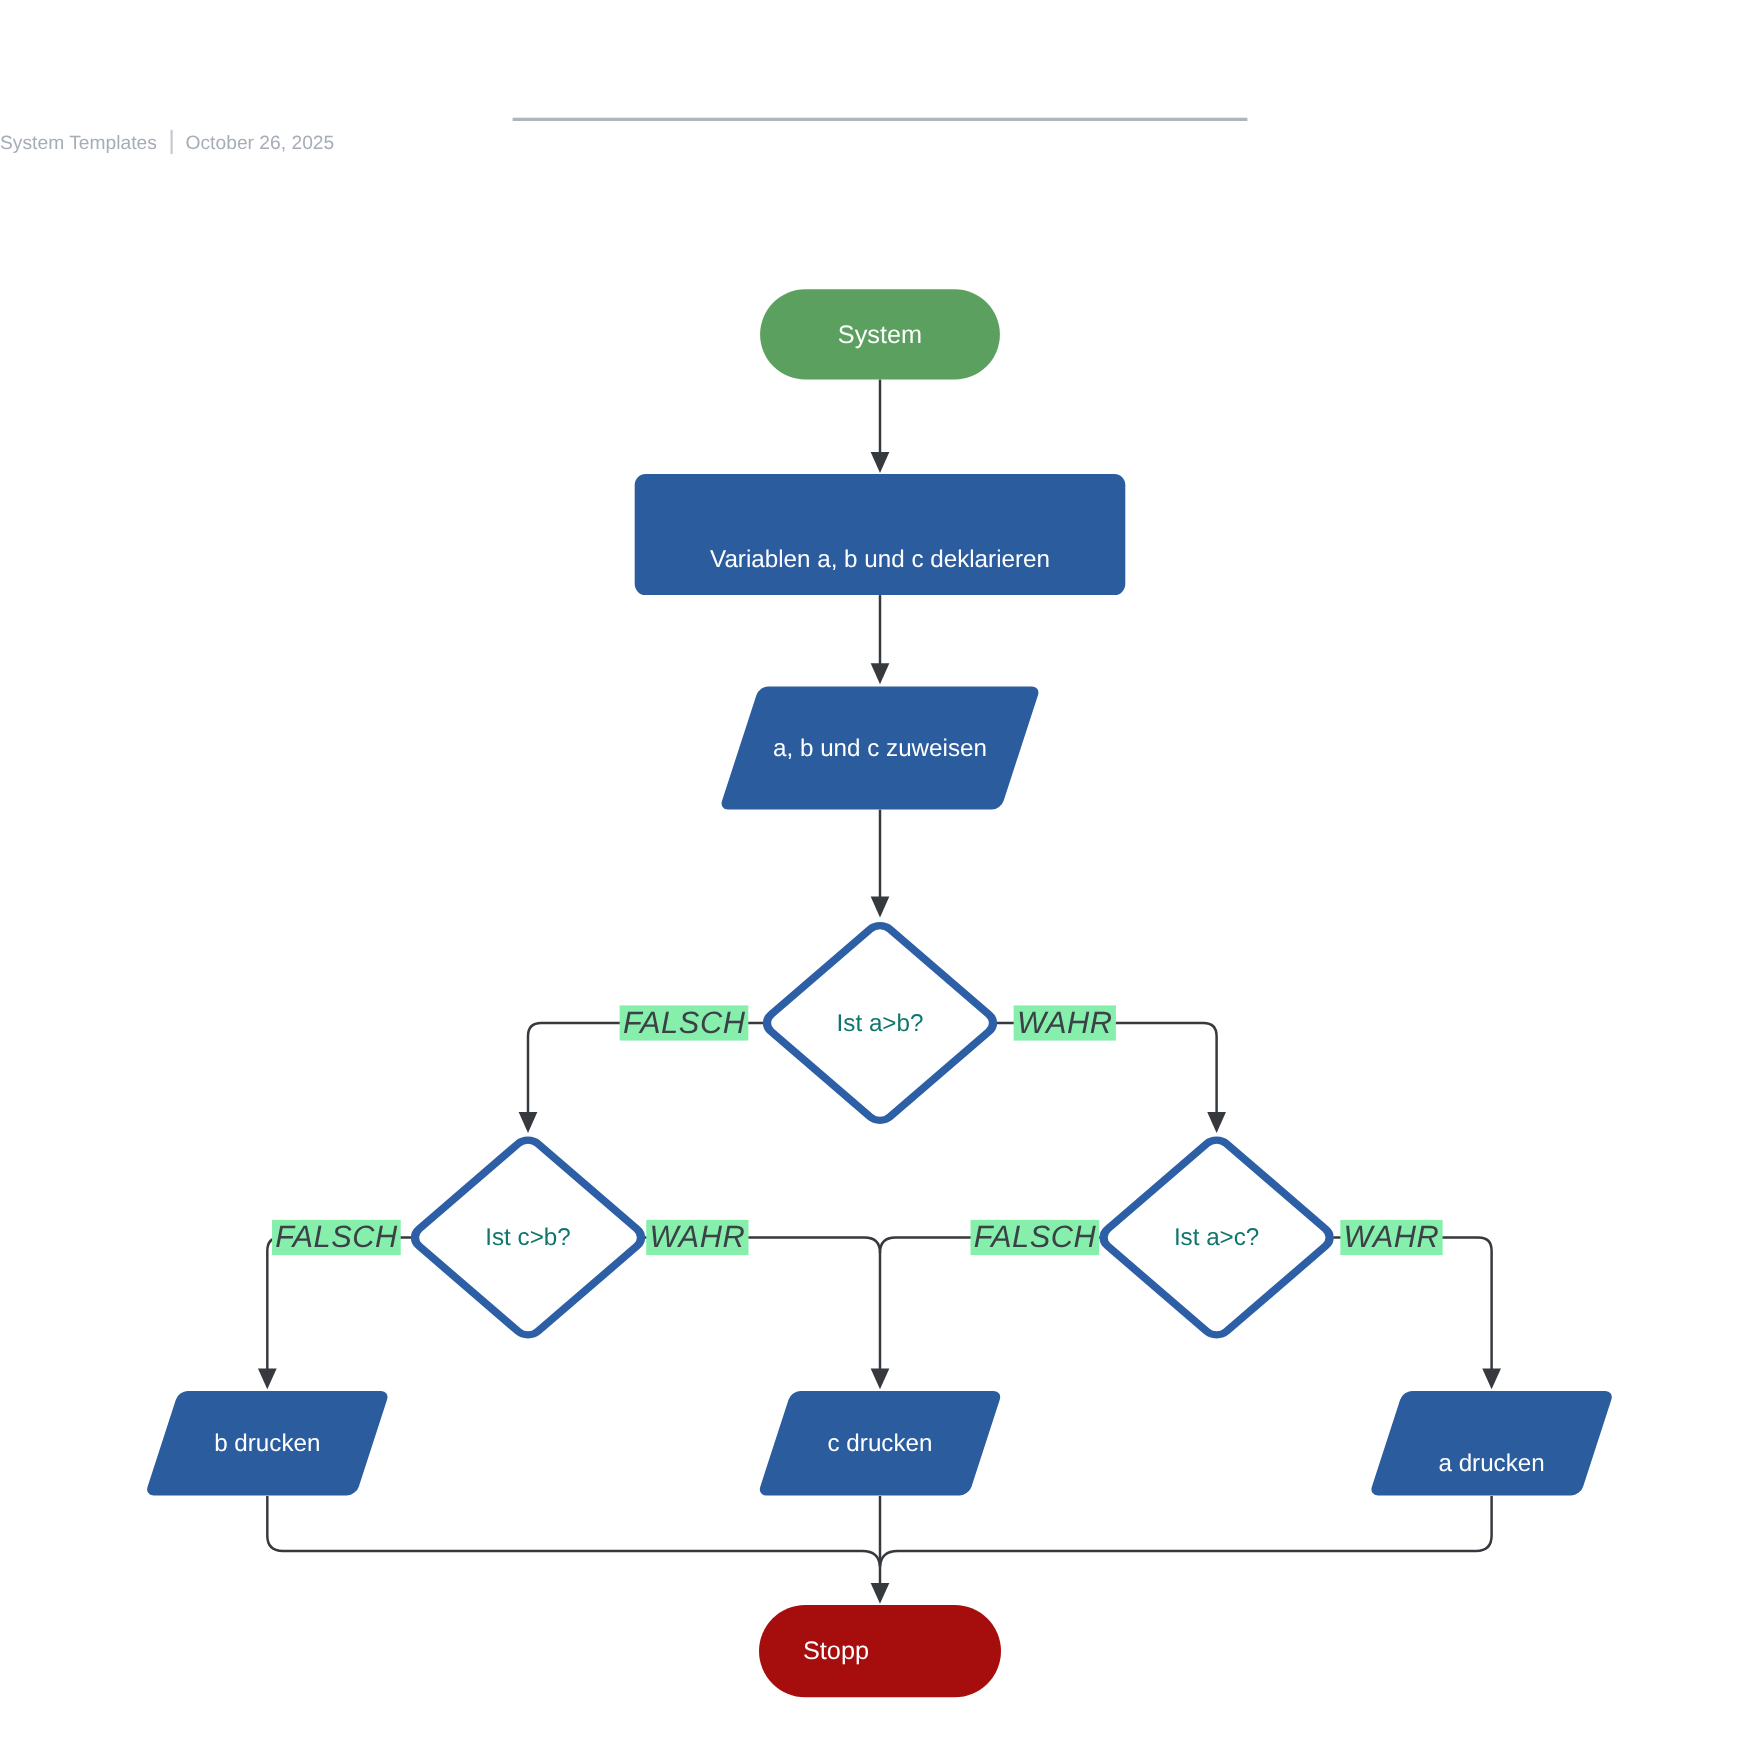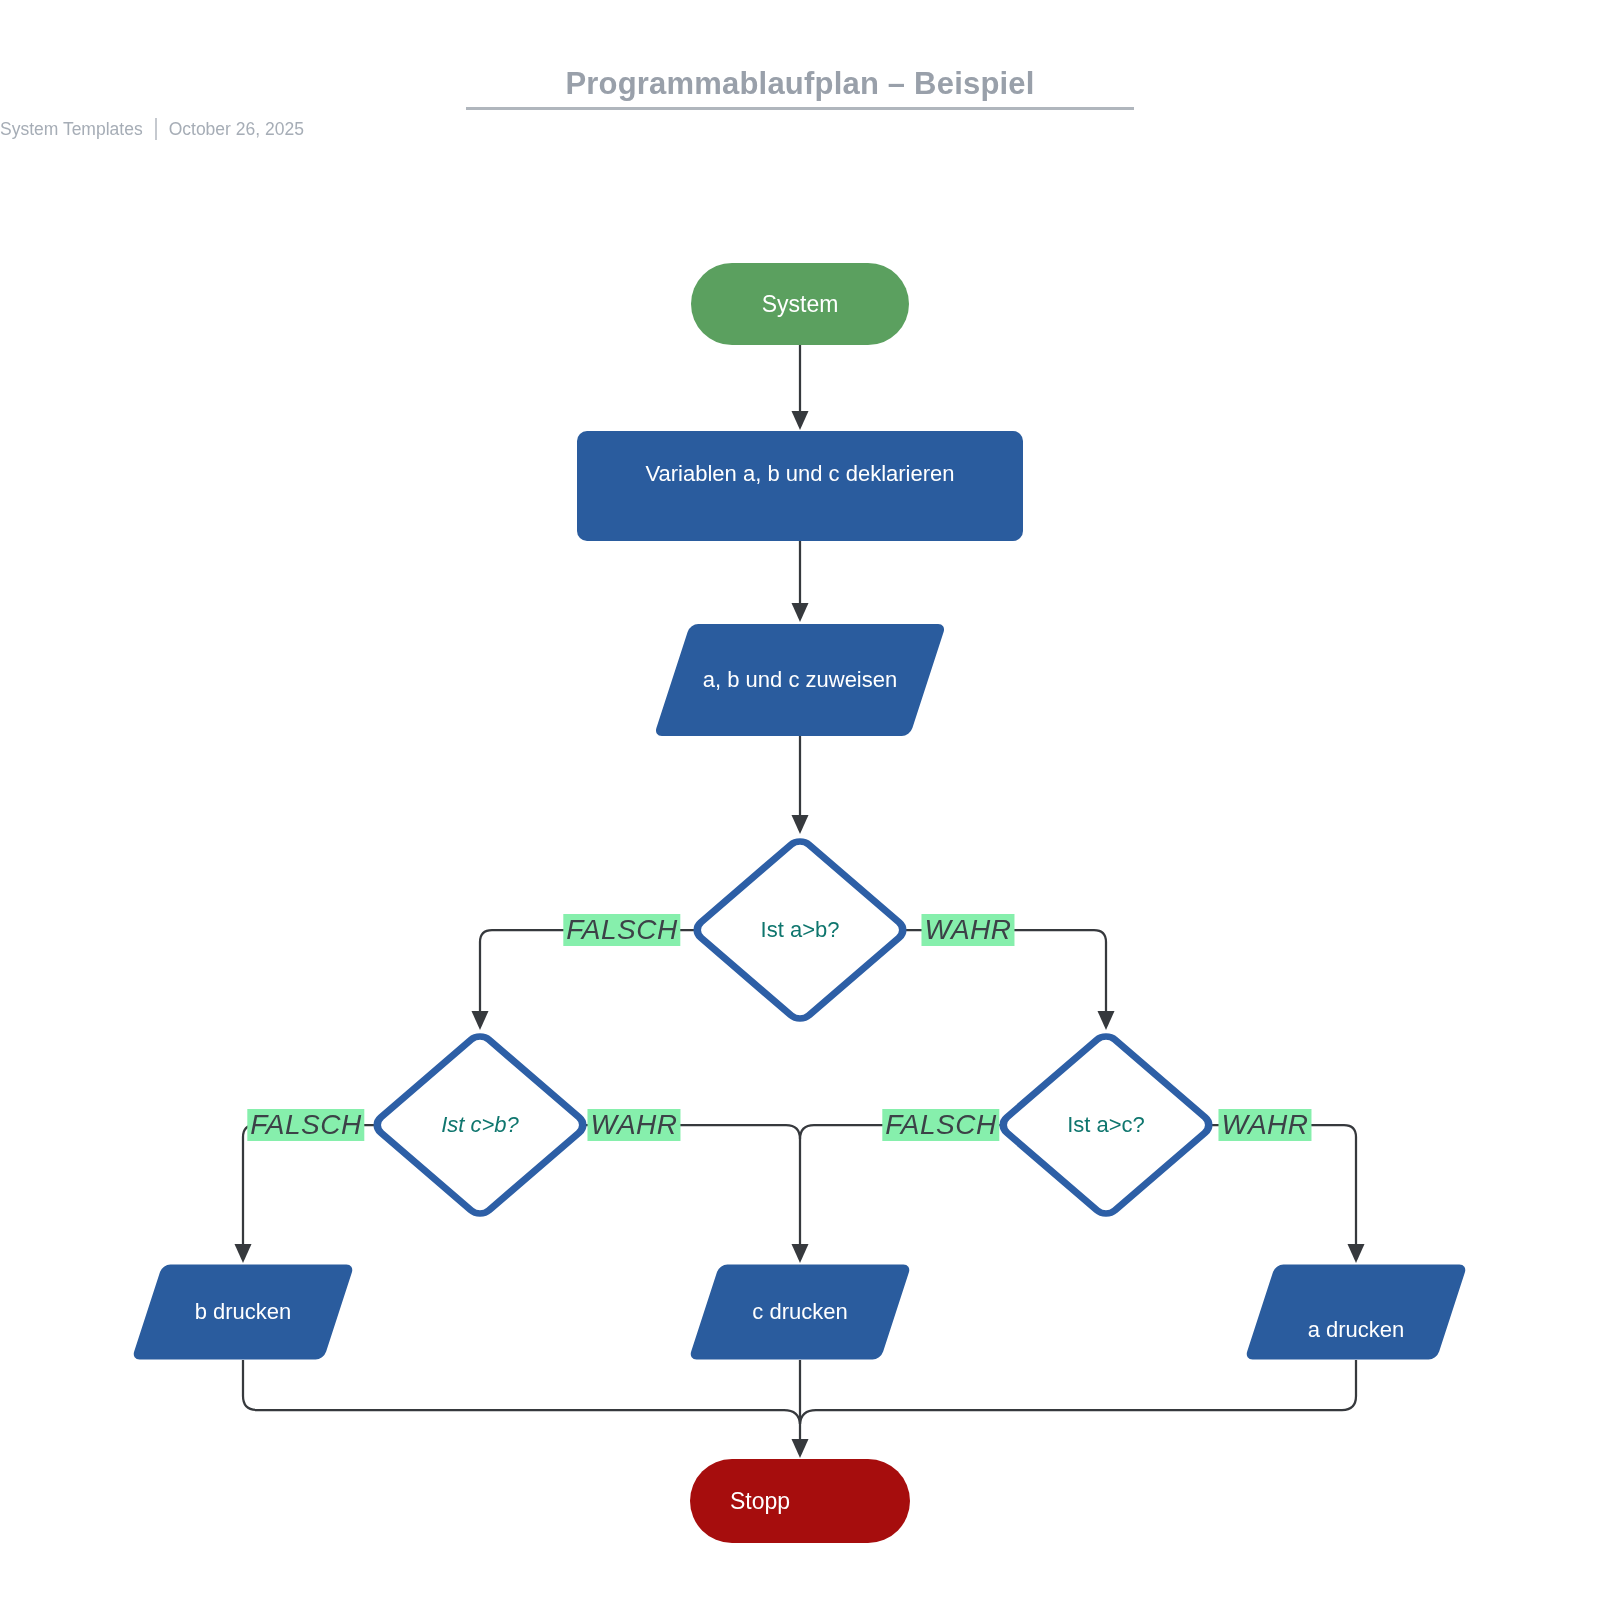--- a/index.html
+++ b/index.html
@@ -66,21 +66,20 @@
     position:absolute;z-index:3;transform:translate(-50%,-50%);
     background:#86efac;padding:0 3px;font-size:28px;color:var(--label-ink);
     white-space:nowrap;letter-spacing:.5px;font-style:italic;
   }
 </style>
 </head>
 <body>
 
 <div class="canvas">
 
-  <div class="title">Programmablaufplan – Beispiel</div>
   <div class="title-rule"></div>
   <div class="subtitle">
     <span>System Templates</span>
     <span class="sep"></span>
     <span>October 26, 2025</span>
   </div>
 
   <svg class="wires" width="1600" height="1600" viewBox="0 0 1600 1600">
 
     <path class="wire" d="M 800 345 V 413"></path>
@@ -129,24 +128,24 @@
 
   <div class="node pill start"></div>
   <div class="node rect declare"></div>
   <div class="node par assign"></div>
   <div class="node par print-b"></div>
   <div class="node par print-c"></div>
   <div class="node par print-a"></div>
   <div class="node pill stop"></div>
 
   <div class="nlabel" style="left:800px;top:304px;font-size:23px;">System</div>
-  <div class="nlabel" style="left:800px;top:474px;text-align:center;">Variablen a, b und c deklarieren</div>
+  <div class="nlabel" style="left:800px;top:508px;text-align:center;">Variablen a, b und c deklarieren</div>
   <div class="nlabel" style="left:800px;top:680px;">a, b und c zuweisen</div>
   <div class="nlabel dark" style="left:800px;top:930px;">Ist a&gt;b?</div>
-  <div class="nlabel dark" style="left:480px;top:1125px;font-style:italic;">Ist c&gt;b?</div>
+  <div class="nlabel dark" style="left:480px;top:1125px;">Ist c&gt;b?</div>
   <div class="nlabel dark" style="left:1106px;top:1125px;">Ist a&gt;c?</div>
   <div class="nlabel" style="left:243px;top:1312px;">b drucken</div>
   <div class="nlabel" style="left:800px;top:1312px;">c drucken</div>
   <div class="nlabel" style="left:1356px;top:1312px;margin-top:18px;">a drucken</div>
   <div class="nlabel" style="left:760px;top:1501px;font-size:23px;">Stopp</div>
 
   <div class="elabel" style="left:622px;top:930px;">FALSCH</div>
   <div class="elabel" style="left:968px;top:930px;">WAHR</div>
   <div class="elabel" style="left:306px;top:1125px;">FALSCH</div>
   <div class="elabel" style="left:634px;top:1125px;">WAHR</div>

